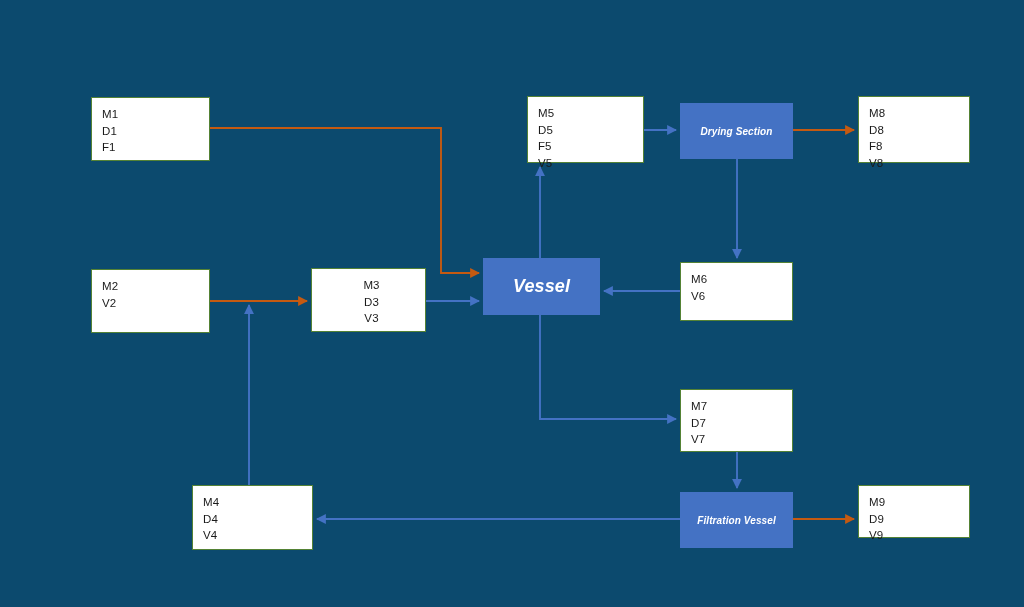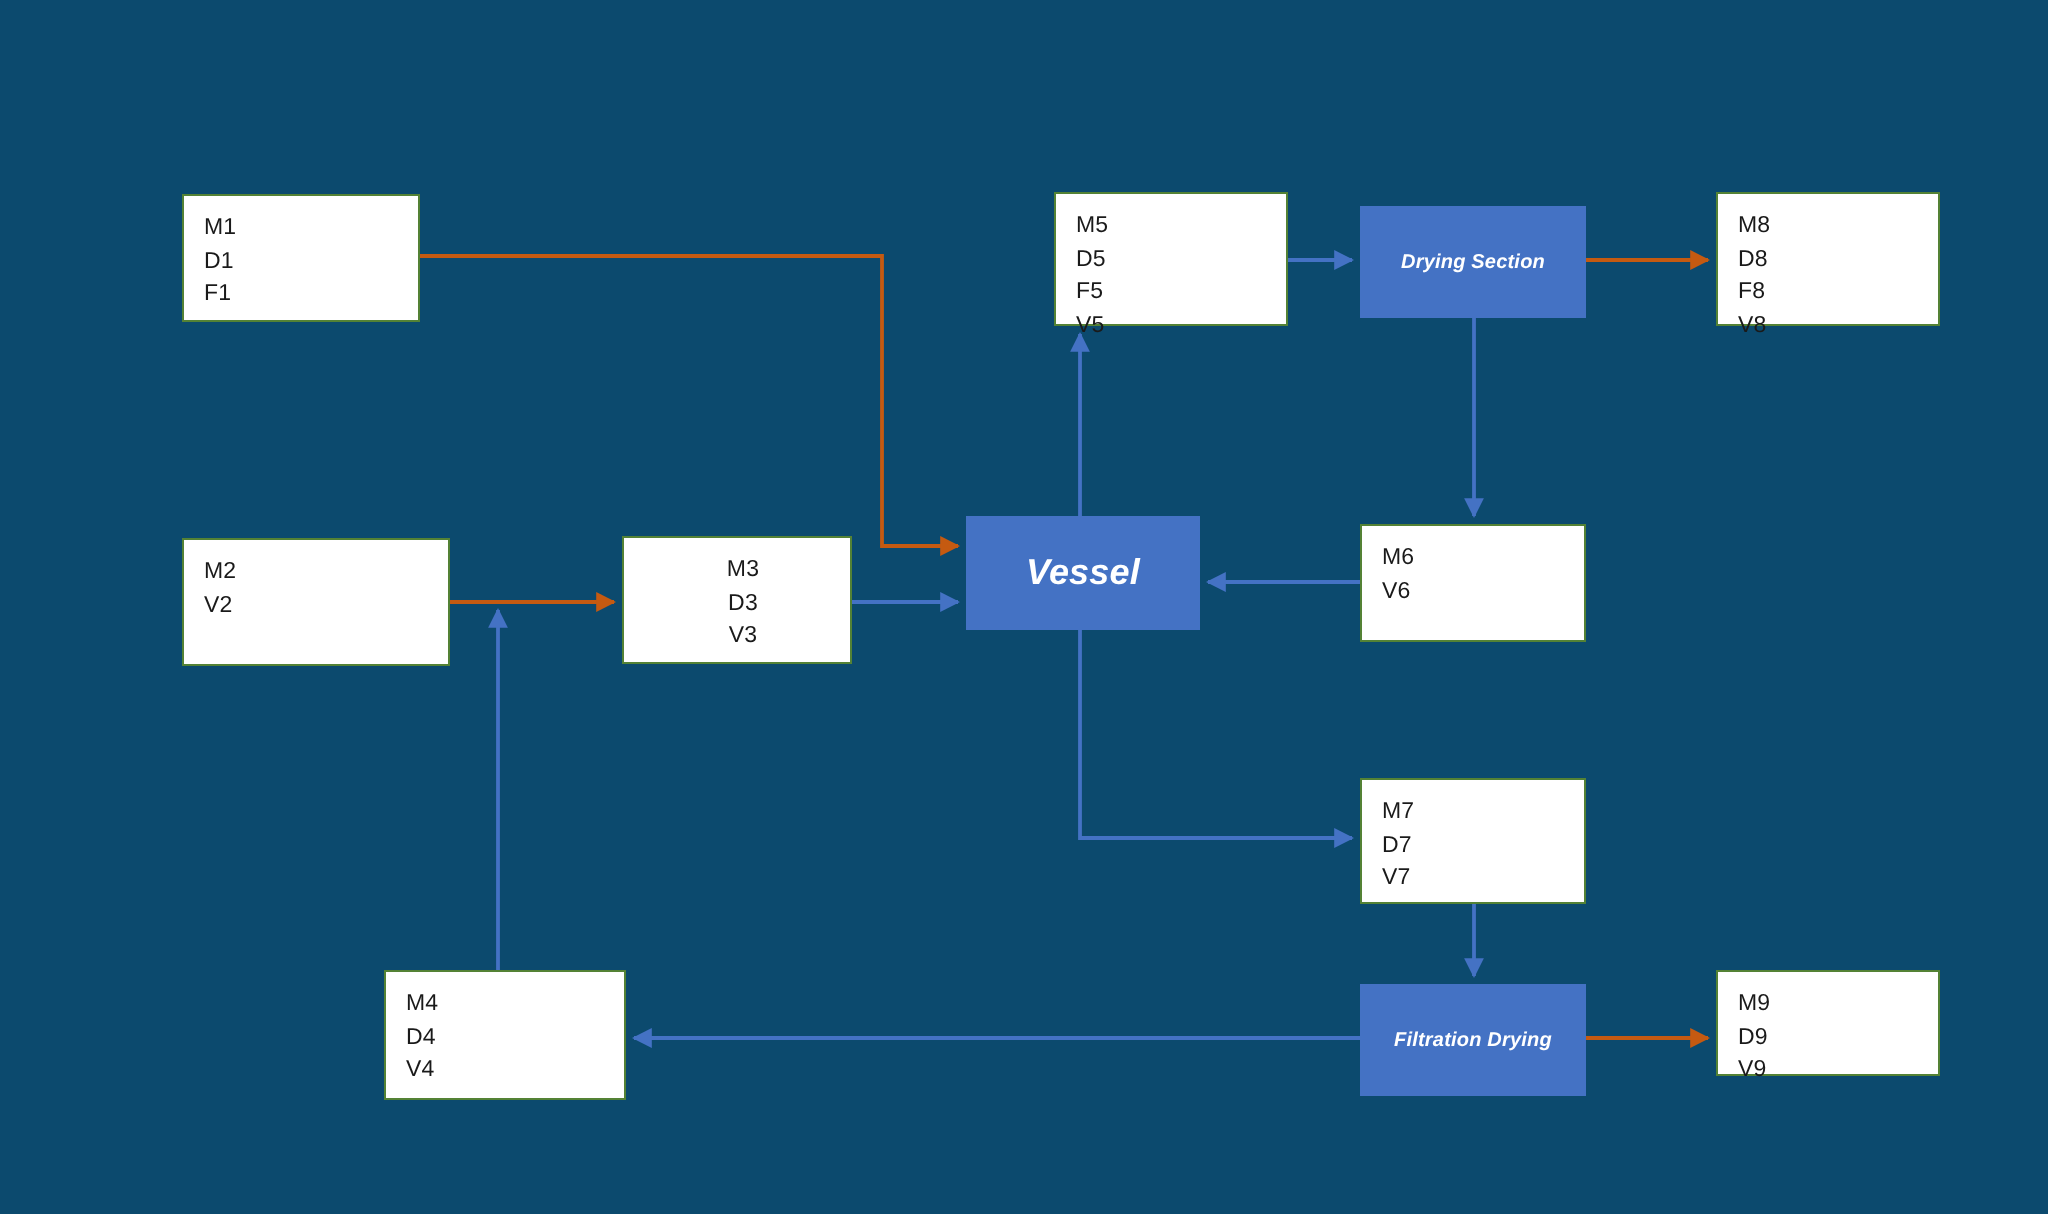--- a/index.html
+++ b/index.html
@@ -94,21 +94,21 @@
   </svg>
 
   <div id="node-layer">
       <div class="node box" style="left: 91px; top: 97px; width: 119px; height: 64px;">
         <div class="lines">
           <div>M1</div>
           <div>D1</div>
           <div>F1</div>
         </div>
       </div>
-      <div class="node box" style="left: 91px; top: 269px; width: 134px; height: 64px;">
+      <div class="node box" style="left: 91px; top: 269px; width: 119px; height: 64px;">
         <div class="lines">
           <div>M2</div>
           <div>V2</div>
         </div>
       </div>
       <div class="node box" style="left: 311px; top: 268px; width: 115px; height: 64px; text-align: center;">
         <div class="lines">
           <div>M3</div>
           <div>D3</div>
           <div>V3</div>
@@ -157,17 +157,17 @@
           <div>V9</div>
         </div>
       </div>
       <div class="node process" style="left: 680px; top: 103px; width: 113px; height: 56px;">
         <span class="plabel">Drying Section</span>
       </div>
       <div class="node process vessel" style="left: 483px; top: 258px; width: 117px; height: 57px;">
         <span class="plabel">Vessel</span>
       </div>
       <div class="node process" style="left: 680px; top: 492px; width: 113px; height: 56px;">
-        <span class="plabel">Filtration Drying</span>
+        <span class="plabel">Filtration Vessel</span>
       </div>
     </div>
 
 </div>
 
 </body></html>

